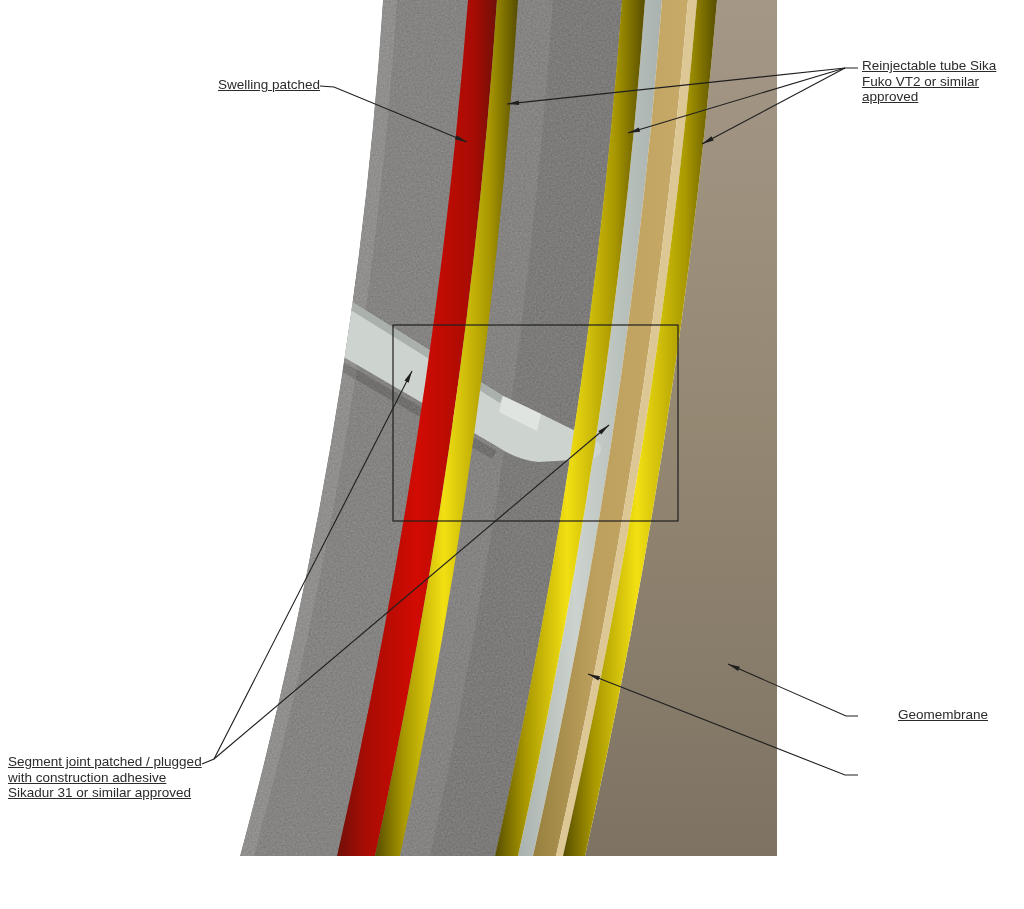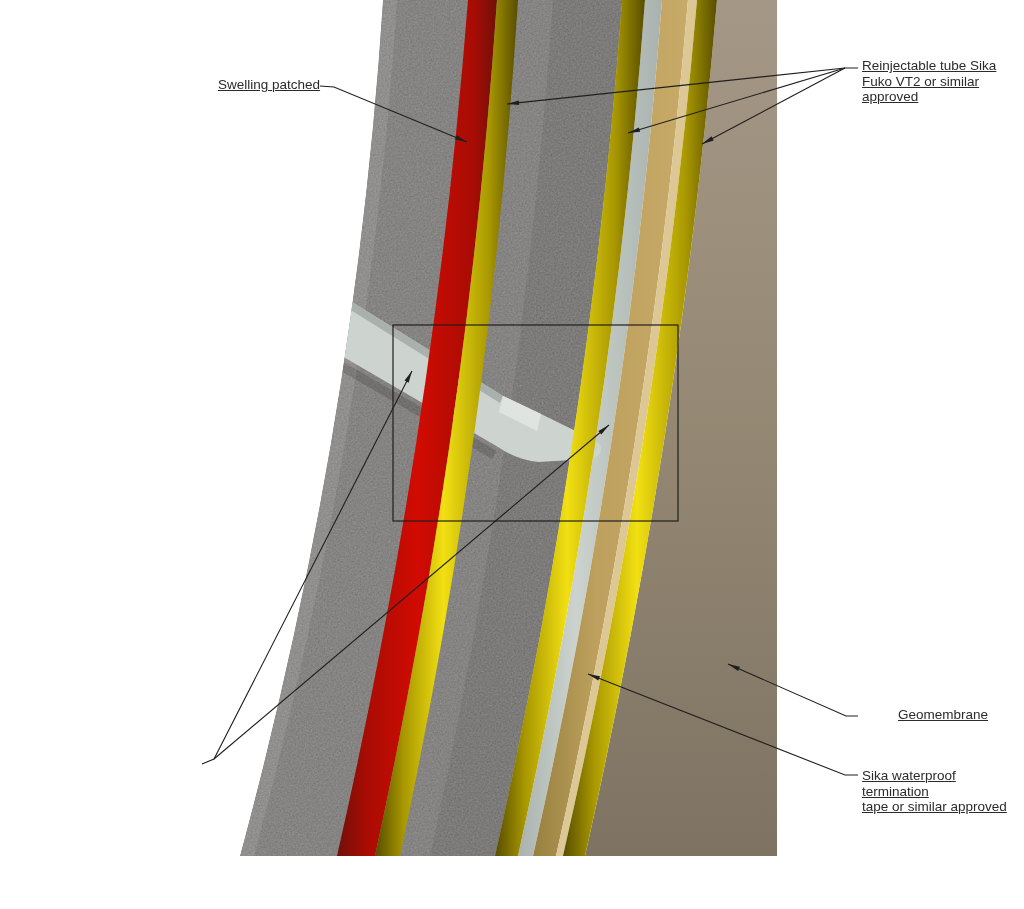--- a/index.html
+++ b/index.html
@@ -113,16 +113,17 @@
         <polygon points="728,664 739.9,666.7 738.1,670.9" fill="#1f1f1f"></polygon>
         <polyline points="858,775 845,775 588,674" fill="none" stroke="#1f1f1f" stroke-width="1.1"></polyline>
         <polygon points="588,674 600.0,676.2 598.3,680.5" fill="#1f1f1f"></polygon>
       </g>
   </svg>
 
   <div class="lbl" style="left:218px;top:77px;">Swelling patched</div>
   <div class="lbl" style="left:862px;top:58px;">Reinjectable tube Sika
 Fuko VT2 or similar
 approved</div>
+  <div class="lbl" style="left:8px;top:754px;">Segment joint patched / plugged
+with construction adhesive
+Sikadur 31 or similar approved</div>
   <div class="lbl" style="left:862px;top:707px;margin-left:36px;">Geomembrane</div>
-  <div class="lbl" style="left:862px;top:768px;">Sika waterproof termination
-tape or similar approved</div>
 </div>
 
 </body></html>

